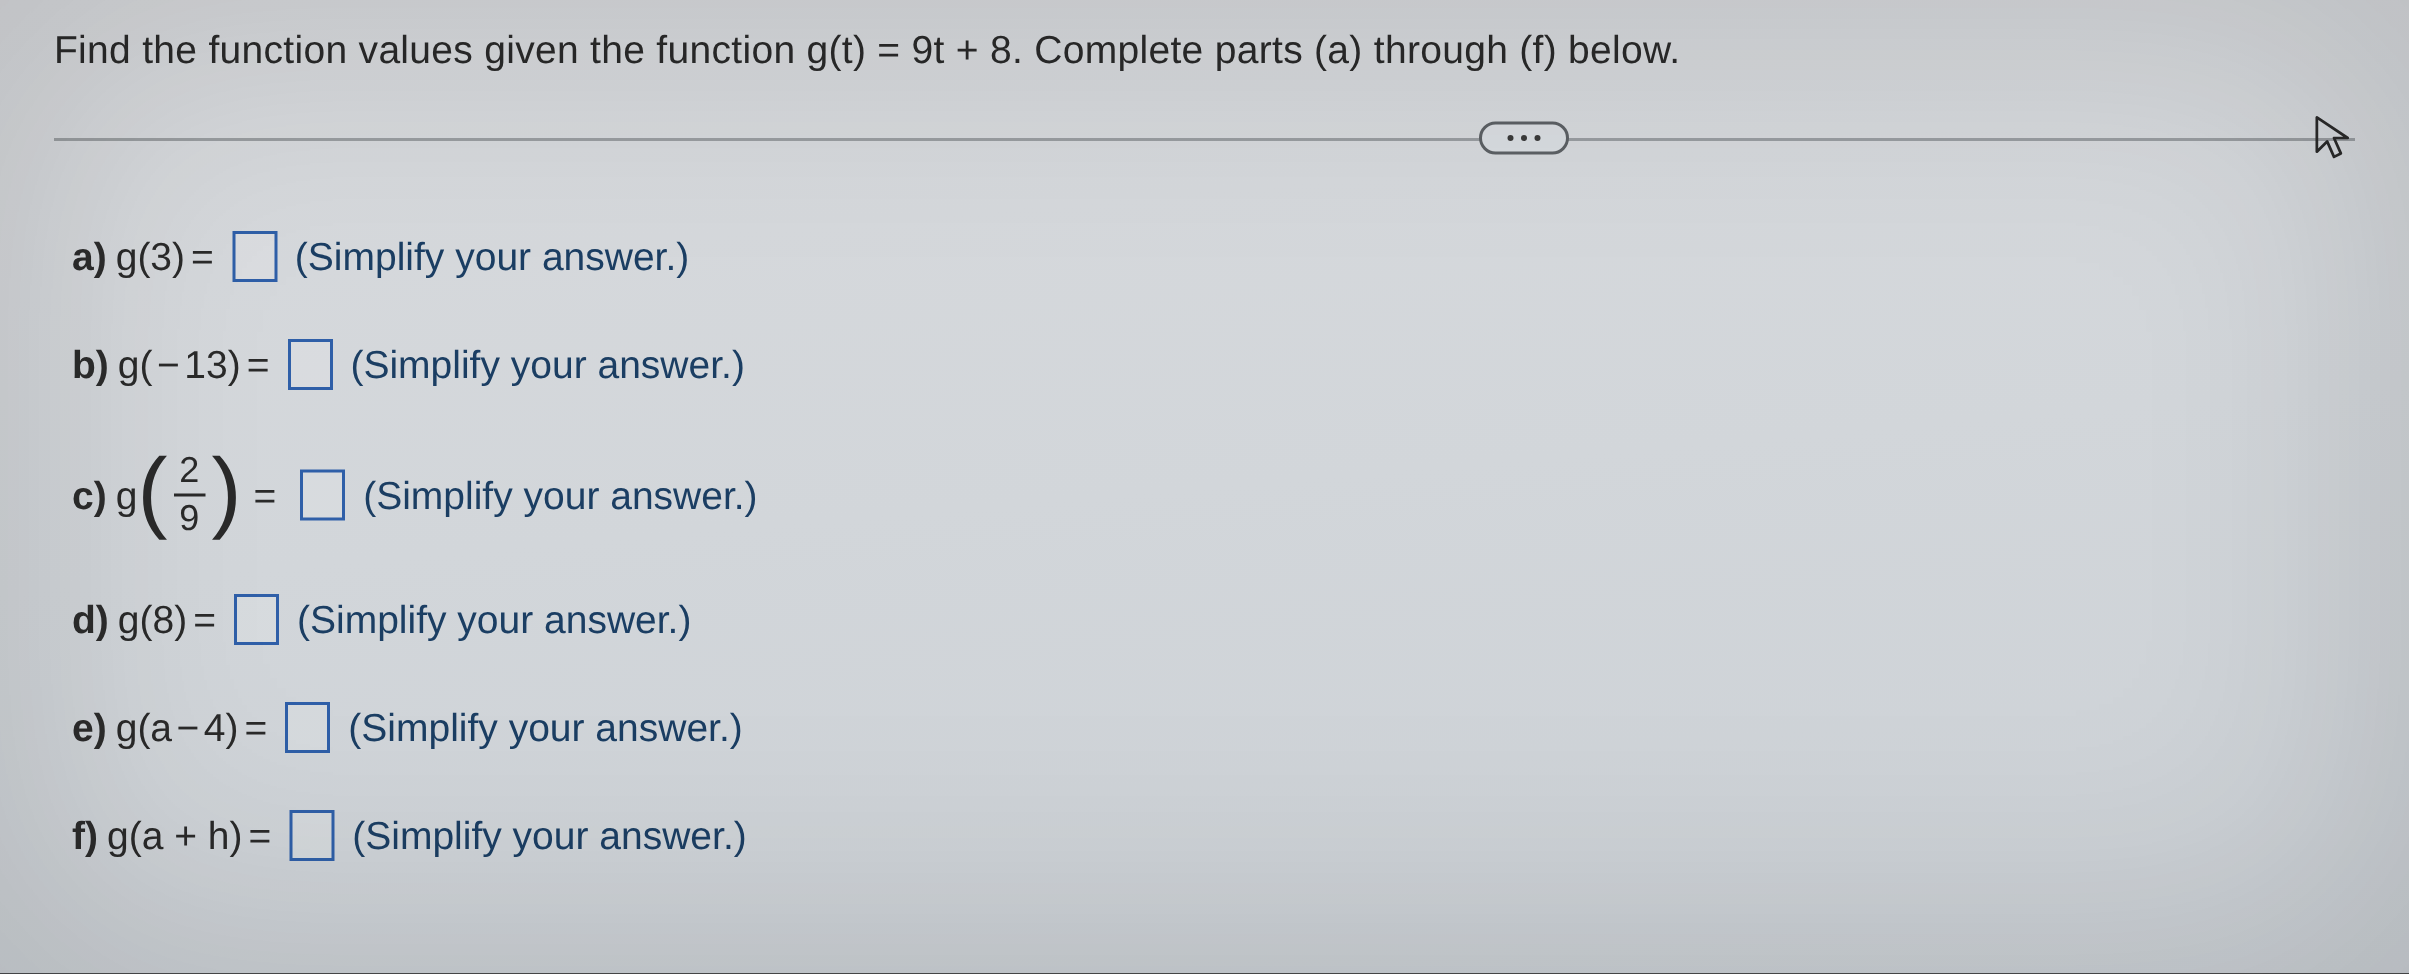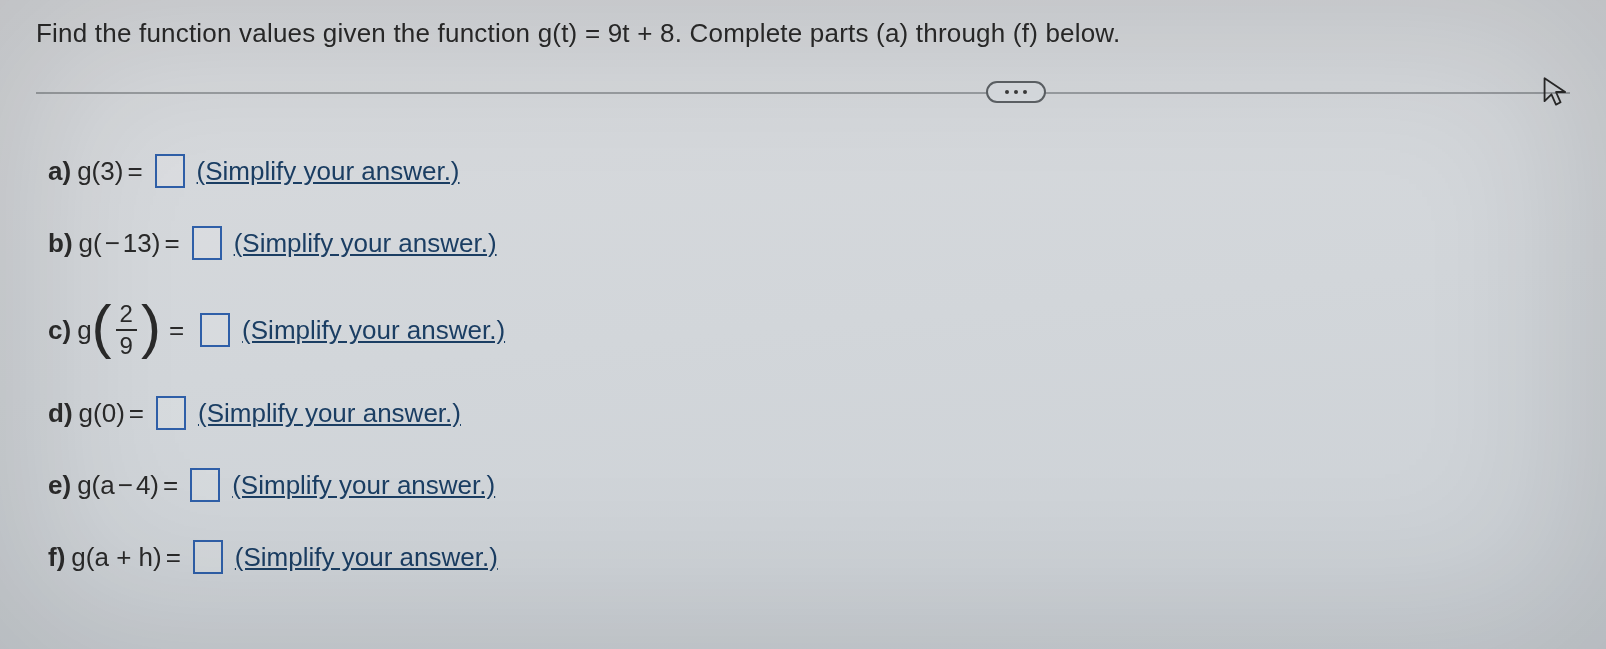--- a/index.html
+++ b/index.html
@@ -70,21 +70,20 @@
     display: inline-block;
     width: 30px; height: 34px;
     border: 2px solid #2f5fa8;
     background: rgba(255,255,255,0.12);
     margin: 0 8px;
     vertical-align: middle;
   }
   .hint {
     color: #1b3e63;
     margin-left: 4px;
-    text-decoration: underline;
   }
   .minus { margin: 0 3px; }
   
   .paren {
     font-size: 60px;
     line-height: 0.6;
     font-weight: 300;
     color: #2a2a2a;
     position: relative;
     top: -3px;
@@ -178,21 +177,21 @@
         <span class="paren">)</span>
         <span style="margin:0 8px;">=</span>
         <span class="input-box"></span>
       </span>
       <span class="hint">(Simplify your answer.)</span>
     </div>
 
     <div class="row">
       <span class="part-label">d)</span>
       <span class="expr">
-        <span>g(0)</span>
+        <span>g(8)</span>
         <span style="margin:0 4px;">=</span>
         <span class="input-box"></span>
       </span>
       <span class="hint">(Simplify your answer.)</span>
     </div>
 
     <div class="row">
       <span class="part-label">e)</span>
       <span class="expr">
         <span>g(a</span>

